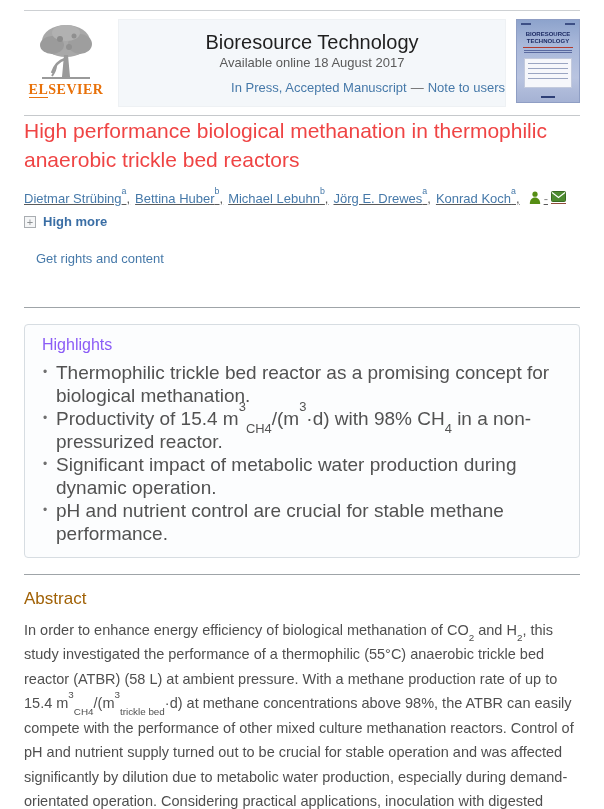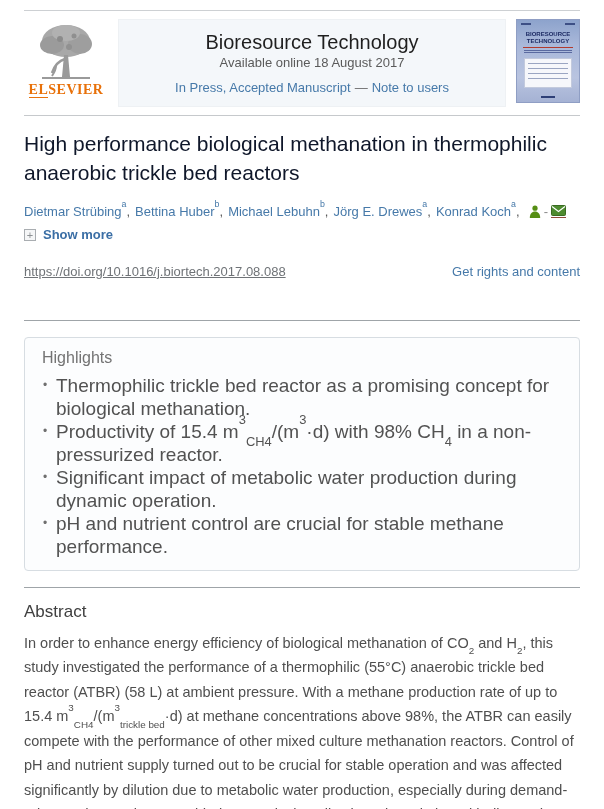--- a/index.html
+++ b/index.html
@@ -15,41 +15,41 @@
 
   
   .top-rule { margin-top:10px; border-top:1px solid #cdd0d3; }
   header { display:flex; align-items:stretch; margin-top:8px; height:88px; }
   .logo { width:84px; display:flex; flex-direction:column; align-items:center; justify-content:flex-start; text-decoration:none; padding-top:2px; cursor:pointer; }
   .wordmark { font-family:"Liberation Serif", serif; font-weight:bold; font-size:14px; letter-spacing:0.5px; color:#e8710a; margin-top:1px; }
   .wordmark .el { border-bottom:1.5px solid #e8710a; }
   .banner { flex:1; margin:0 10px; background:#f4f7fa; border:1px solid #eef1f4; text-align:center; padding-top:11px; }
   .jtitle { display:inline-block; font-size:20px; color:#1f1f1f; text-decoration:none; cursor:pointer; }
   .jdate { font-size:13px; color:#5a5a5a; margin-top:1px; }
-  .jstatus { font-size:13px; margin-top:10px; color:#5a5a5a; }
+  .jstatus { font-size:13px; margin-top:10px; color:#5a5a5a;text-align:right; }
   .jstatus a { color:#4679a9; text-decoration:none; cursor:pointer; }
   .jstatus .dash { margin:0 4px; color:#6a6a6a; }
 
   
   .cover { width:64px; height:84px; display:block; background:linear-gradient(180deg,#8da3cc 0%,#a9b8da 30%,#b9c4e0 70%,#a5b2d4 100%); border:1px solid #8f9ec4; position:relative; overflow:hidden; cursor:pointer; }
   .cover-topline { height:4px; margin:3px 4px 0 4px; display:flex; justify-content:space-between; }
   .cover-topline i { display:block; width:10px; height:2px; background:#3d4f85; }
   .cover-title { font-size:6px; line-height:7px; font-weight:bold; color:#1c2a63; text-align:center; margin-top:4px; letter-spacing:0; }
   .cover-redline { height:1px; background:#b23a2e; margin:2px 6px 0 6px; }
   .cover-sub { margin:2px 7px 0 7px; }
   .cover-sub i { display:block; height:1px; background:#5a6aa0; margin-top:1px; }
   .cover-plot { position:absolute; left:7px; right:7px; top:38px; height:30px; background:#f6f7fb; border:1px solid #c3cadd; }
   .cover-plot i { display:block; height:1px; background:#9aa5c2; margin:4px 3px 0 3px; }
   .cover-foot { position:absolute; bottom:4px; left:0; right:0; height:2px; }
   .cover-foot i { display:block; width:14px; height:2px; background:#2e3f77; margin:0 auto; }
 
   
   .head-rule { margin-top:8px; }
-  h1 { font-size:21px; font-weight:400; color:#0f172a; line-height:29px; margin-top:13px; max-width:560px; }
-  .authors { margin-top:17px; font-size:13px; color:#5a5a5a; display:flex; align-items:center; flex-wrap:wrap; }
+  h1 { font-size:21px; font-weight:400; color:#ef4444; line-height:29px; margin-top:0; max-width:560px; }
+  .authors { margin-top:17px; font-size:13px; color:#5a5a5a; display:flex; align-items:flex-start; flex-wrap:wrap;text-decoration:underline; }
   .authors a.author { color:#4679a9; text-decoration:none; cursor:pointer; }
   .authors .sep { margin-right:5px; color:#5a5a5a; }
   sup, sub { font-size:0.68em; line-height:0; position:relative; }
   sup { top:-0.45em; }
   sub { top:0.30em; }
   .person-icon { display:inline-flex; margin-left:4px; }
   .icon-sep { color:#8a8a8a; margin:0 3px; }
   .mail-link { display:inline-flex; border-bottom:1px solid #8f4a3a; padding-bottom:1px; cursor:pointer; }
 
   .showmore { display:inline-flex; align-items:center; margin-top:8px; text-decoration:none; cursor:pointer; }
@@ -57,30 +57,30 @@
   .showmore .lbl { font-size:13px; font-weight:bold; color:#3a6ea5; }
 
   .doirow { display:flex; justify-content:space-between; align-items:baseline; margin-top:21px; font-size:13px; }
   .doi { color:#6f7377; text-decoration:underline; cursor:pointer; }
   .rights { color:#4679a9; text-decoration:none; cursor:pointer;margin-left:12px; }
 
   .pre-hl-rule { margin-top:41px; }
 
   
   .highlights { margin-top:16px; border:1px solid #d7dde2; border-radius:4px; background:#fcfdfe; padding:11px 17px 12px 17px; }
-  .highlights h2 { font-size:16px; font-weight:400; color:#737373; }
+  .highlights h2 { font-size:16px; font-weight:400; color:#8b5cf6; }
   .highlights ul { list-style:none; margin-top:7px; }
   .highlights li { font-size:19px; color:#525252; line-height:23px; padding-left:14px; position:relative; }
   .highlights li::before { content:"•"; position:absolute; left:1px; color:#6f6f6f; font-size:12px; }
 
   .pre-abs-rule { margin-top:16px; }
 
   
   .abstract { margin-top:14px; }
-  .abstract h2 { font-size:17px; font-weight:400; color:#404040; }
+  .abstract h2 { font-size:17px; font-weight:400; color:#a16207; }
   .abstract p { margin-top:9px; font-size:14.5px; line-height:24.5px; color:#4f4f4f; max-width:556px; }
 
   svg { display:block; }
 </style>
 </head>
 <body>
 
 <div class="page">
 
   <div class="top-rule"></div>
@@ -161,25 +161,24 @@
     <a class="mail-link">
       <svg width="15" height="11" viewBox="0 0 15 11">
         <rect x="0.5" y="0.5" width="14" height="10" rx="1" fill="#4d8b2f" stroke="#3a6b22"></rect>
         <path d="M1 1.5 L7.5 6.5 L14 1.5" stroke="#ffffff" stroke-width="1.1" fill="none"></path>
       </svg>
     </a>
   </div>
 
   <a class="showmore">
     <span class="plusbox"><span>+</span></span>
-    <span class="lbl">Show more</span>
+    <span class="lbl">High more</span>
   </a>
 
   <div class="doirow">
-    <a class="doi">https://doi.org/10.1016/j.biortech.2017.08.088</a>
     <a class="rights">Get rights and content</a>
   </div>
 
   <hr class="rule dark pre-hl-rule">
 
   <section class="highlights">
     <h2>Highlights</h2>
     <ul>
       <li>Thermophilic trickle bed reactor as a promising concept for biological methanation.</li>
       <li>Productivity of 15.4 m<sup>3</sup><sub>CH4</sub>/(m<sup>3</sup>·d) with 98% CH<sub>4</sub> in a non-pressurized reactor.</li>

